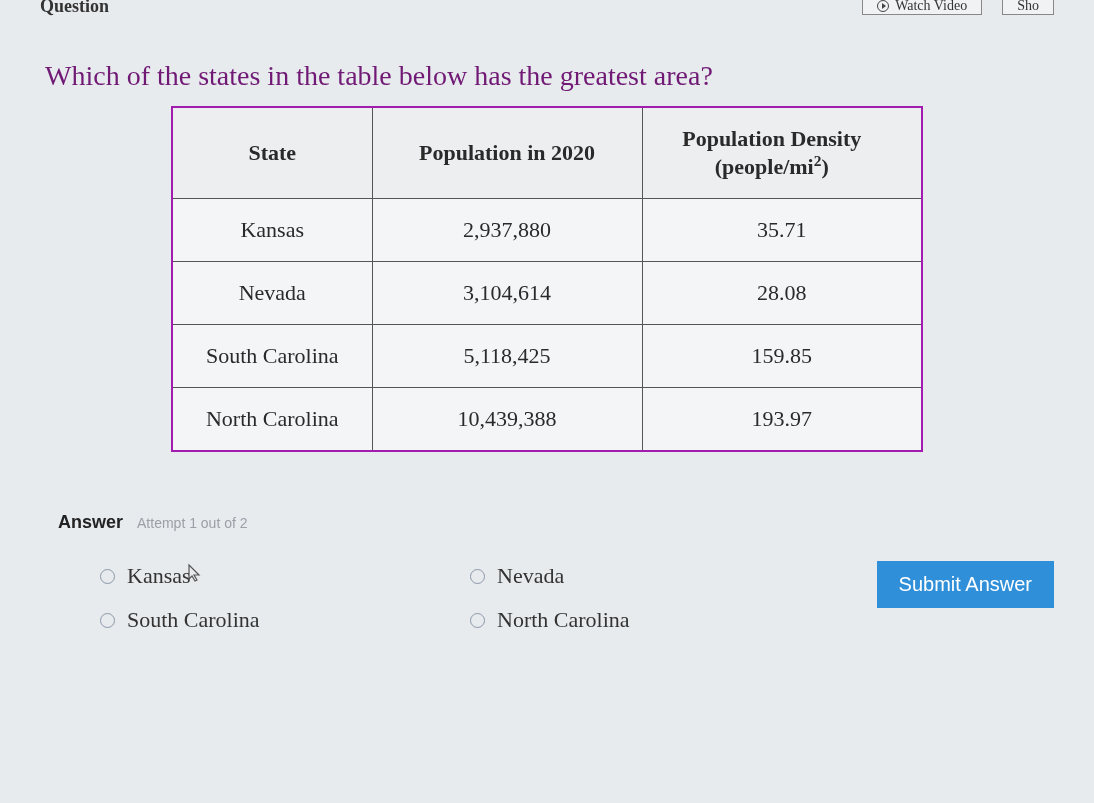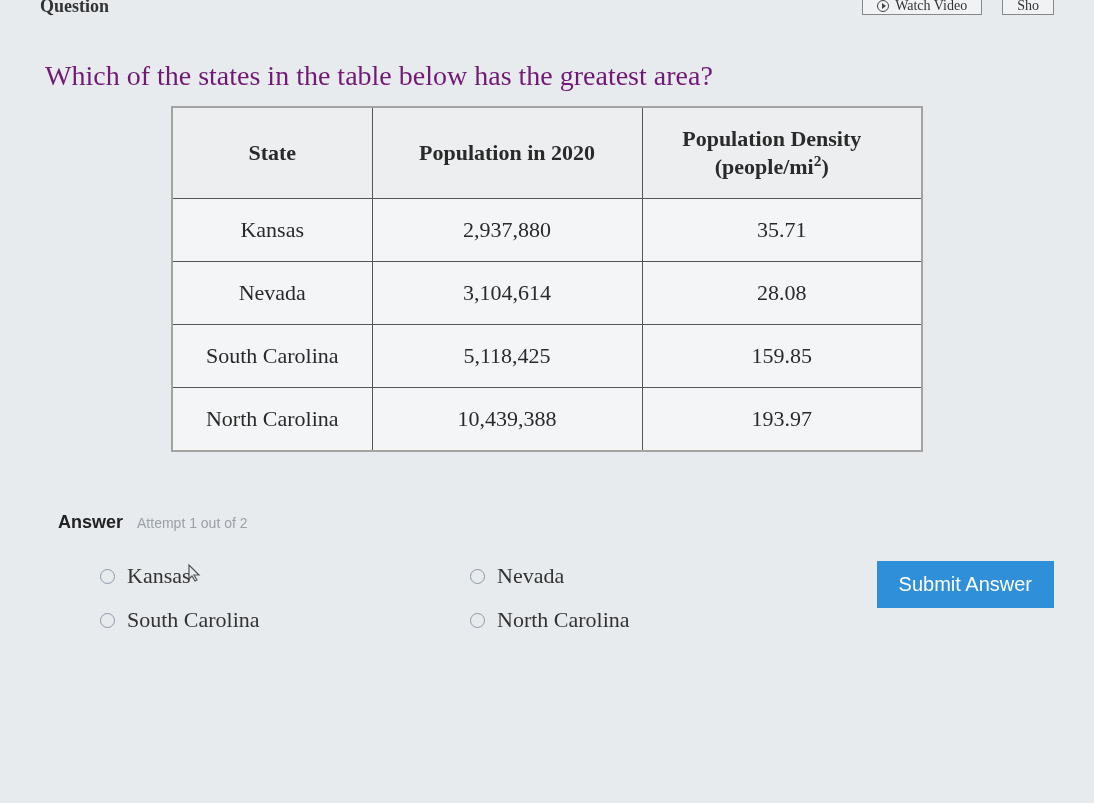--- a/index.html
+++ b/index.html
@@ -64,21 +64,21 @@
   color: #701a75;
   padding: 48px 40px 14px 45px;
 }
 .table-wrap {
   display: flex;
   justify-content: center;
   padding: 0 40px;
 }
 table {
   border-collapse: collapse;
-  border: 2px solid #a3a3a3;
+  border: 2px solid #a21caf;
   background: #f4f5f6;
 }
 th, td {
   border: 1px solid #555;
   padding: 18px 28px;
   text-align: center;
   font-size: 22px;
 }
 th {
   font-weight: bold;

